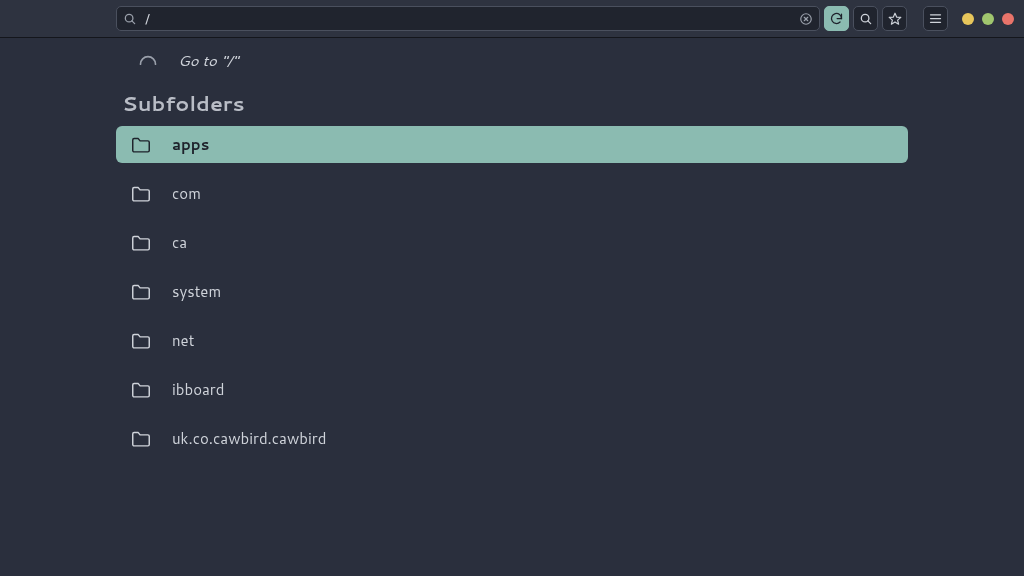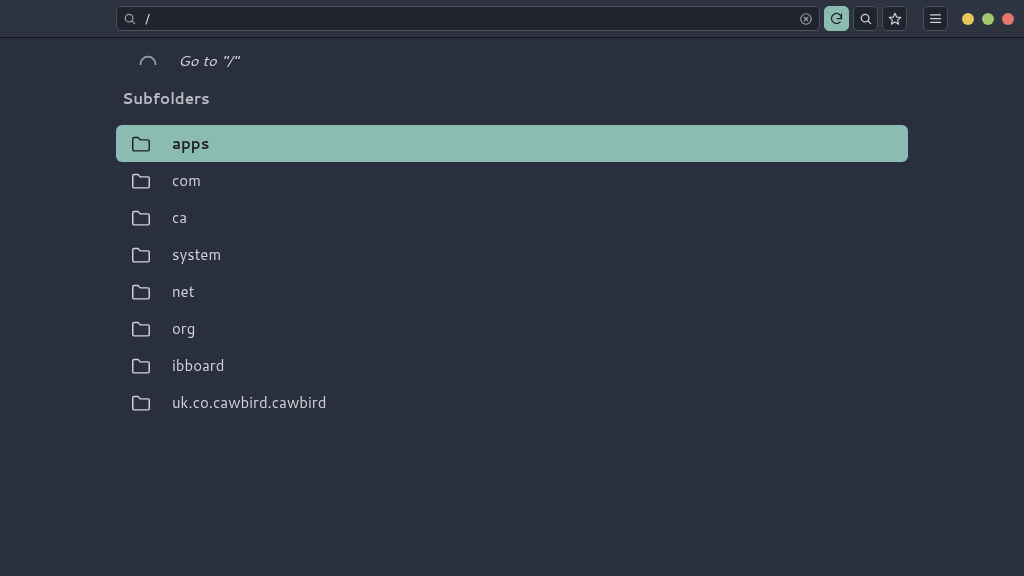--- a/index.html
+++ b/index.html
@@ -70,24 +70,24 @@
 
   
   .panel{padding:0 0 0 116px;}
   .goto{
     display:flex;align-items:center;gap:20px;
     height:36px;padding:8px 14px 0 22px;
   }
   .goto .arc{color:var(--fg-muted);display:flex;}
   .goto .label{font-style:italic;color:var(--fg);font-size:15px;}
   .section{
-    color:#b9bdc6;font-weight:700;font-size:15px;
-    padding:14px 0 16px 6px;
-  }
-  .list{display:flex;flex-direction:column;}
+    color:#b9bdc6;font-weight:700;font-size:21px;
+    padding:14px 0 8px 6px;
+  }
+  .list{display:flex;flex-direction:column;gap:12px;}
   .row{
     height:37px;display:flex;align-items:center;
     gap:20px;padding:0 14px;border-radius:6px;
     margin-right:116px;
     color:var(--fg);font-size:15px;
   }
   .row.active{
     background:var(--accent);
     color:#1e222b;font-weight:700;
   }
@@ -205,28 +205,20 @@
           </svg>
         </span>
         <span>net</span>
       </div>
       <div class="row">
         <span class="folder-ico">
           <svg width="22" height="22" viewBox="0 0 24 24" fill="none" stroke="currentColor" stroke-width="1.6" stroke-linejoin="round" stroke-linecap="round">
             <path d="M3 6.5C3 5.7 3.7 5 4.5 5H9l2 2.5h8.5c.8 0 1.5.7 1.5 1.5v9c0 .8-.7 1.5-1.5 1.5h-15C3.7 19.5 3 18.8 3 18V6.5Z"></path>
           </svg>
         </span>
-        <span>org</span>
-      </div>
-      <div class="row">
-        <span class="folder-ico">
-          <svg width="22" height="22" viewBox="0 0 24 24" fill="none" stroke="currentColor" stroke-width="1.6" stroke-linejoin="round" stroke-linecap="round">
-            <path d="M3 6.5C3 5.7 3.7 5 4.5 5H9l2 2.5h8.5c.8 0 1.5.7 1.5 1.5v9c0 .8-.7 1.5-1.5 1.5h-15C3.7 19.5 3 18.8 3 18V6.5Z"></path>
-          </svg>
-        </span>
         <span>ibboard</span>
       </div>
       <div class="row">
         <span class="folder-ico">
           <svg width="22" height="22" viewBox="0 0 24 24" fill="none" stroke="currentColor" stroke-width="1.6" stroke-linejoin="round" stroke-linecap="round">
             <path d="M3 6.5C3 5.7 3.7 5 4.5 5H9l2 2.5h8.5c.8 0 1.5.7 1.5 1.5v9c0 .8-.7 1.5-1.5 1.5h-15C3.7 19.5 3 18.8 3 18V6.5Z"></path>
           </svg>
         </span>
         <span>uk.co.cawbird.cawbird</span>
       </div>

